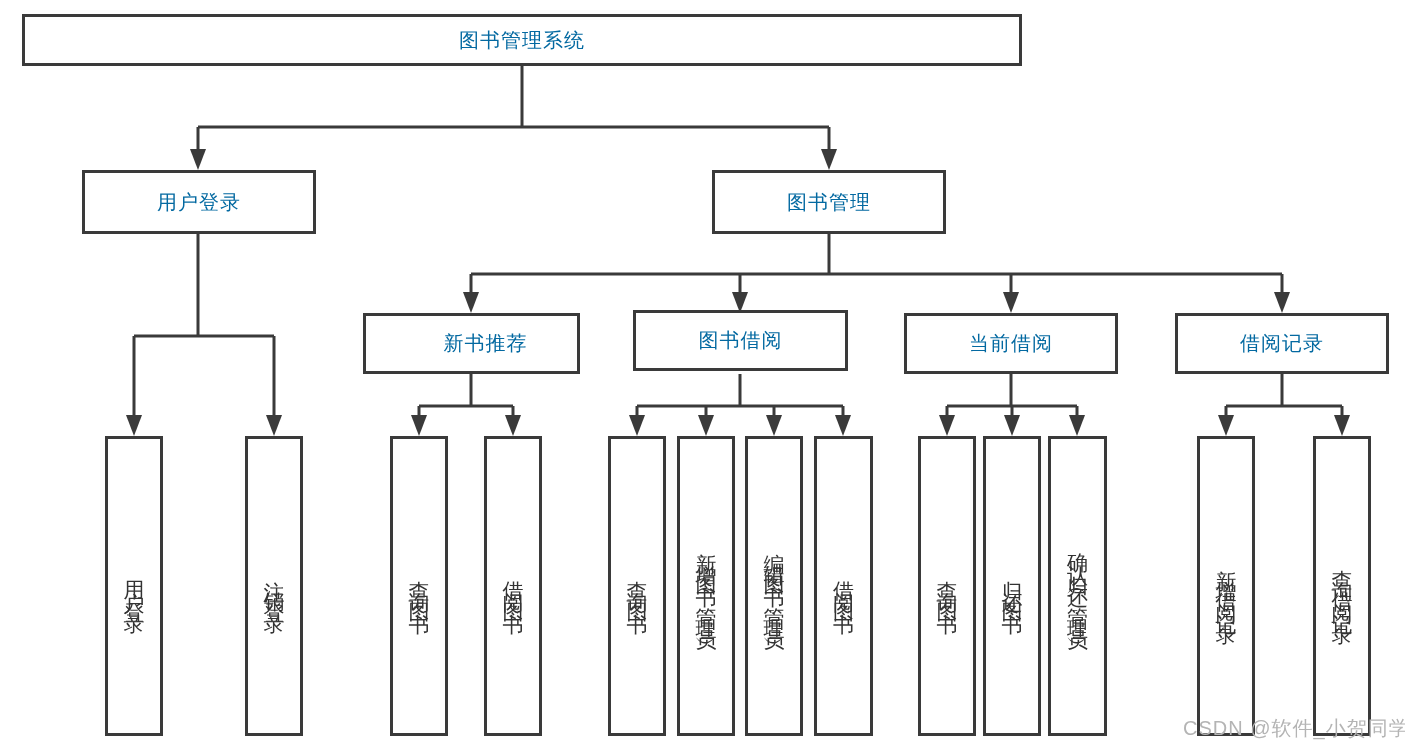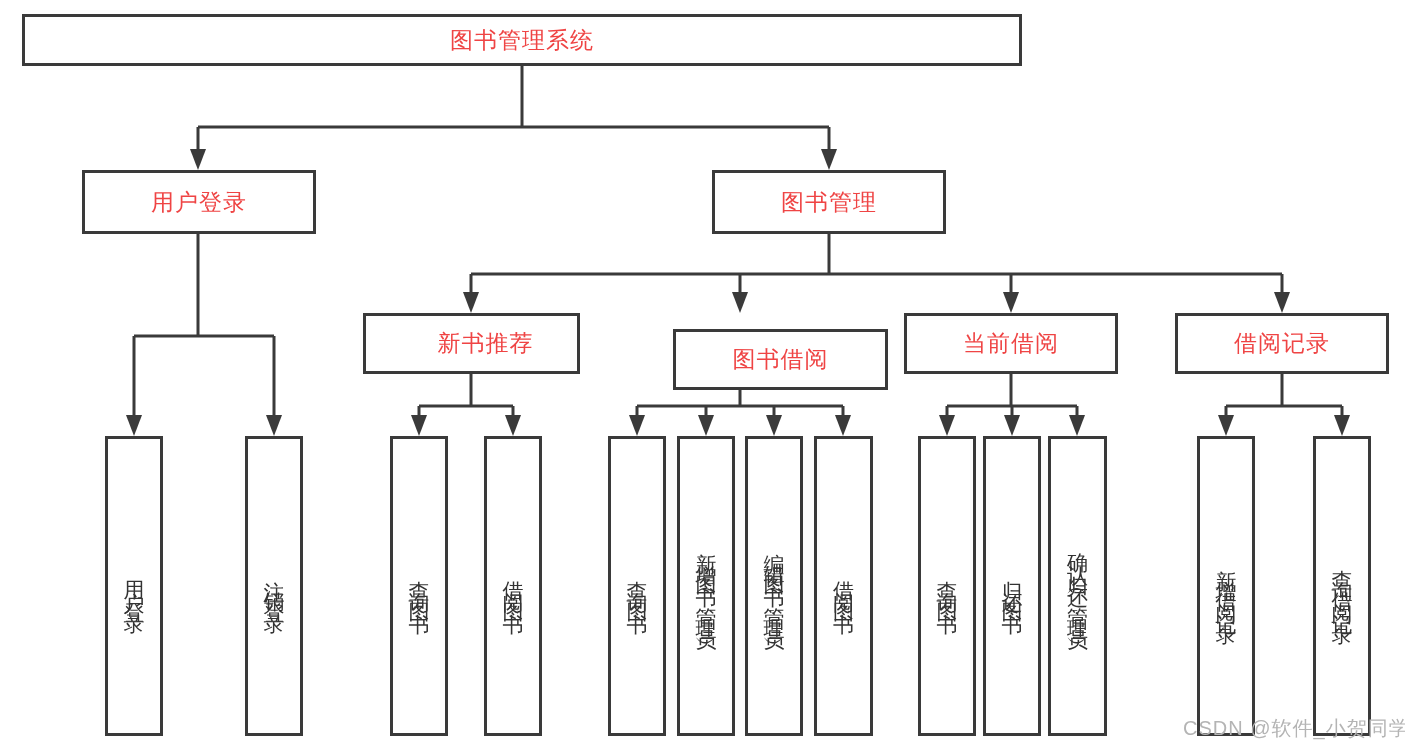--- a/index.html
+++ b/index.html
@@ -16,21 +16,21 @@
   .node{
     position:absolute;
     background:#ffffff;
     border:3px solid #3a3a3a;
     box-sizing:border-box;
   }
   .h-node{
     display:flex;align-items:center;justify-content:center;
   }
   .h-node .lbl{
-    font-size:23px;color:#ef4444;letter-spacing:1px;white-space:nowrap;
+    font-size:20px;color:#0369a1;letter-spacing:1px;white-space:nowrap;
   }
   .v-node .lbl{
     position:absolute;left:50%;top:50%;
     transform:translate(-50%,-50%);
     writing-mode:vertical-rl;text-orientation:mixed;
     font-size:21px;color:#333333;letter-spacing:11px;
     white-space:nowrap;
   }
   #watermark{
     position:absolute;left:1183px;top:715px;
@@ -93,21 +93,21 @@
   <div class="node h-node" style="left:82px;top:170px;width:234px;height:64px;">
     <span class="lbl">用户登录</span>
   </div>
   <div class="node h-node" style="left:712px;top:170px;width:234px;height:64px;text-align:right;">
     <span class="lbl">图书管理</span>
   </div>
 
   <div class="node h-node" style="left:363px;top:313px;width:217px;height:61px;padding-left:28px;">
     <span class="lbl">新书推荐</span>
   </div>
-  <div class="node h-node" style="left:633px;top:329px;width:215px;height:61px;margin-left:40px;">
+  <div class="node h-node" style="left:633px;top:310px;width:215px;height:61px;">
     <span class="lbl">图书借阅</span>
   </div>
   <div class="node h-node" style="left:1175px;top:313px;width:214px;height:61px;">
     <span class="lbl">借阅记录</span>
   </div>
   <div class="node h-node" style="left:904px;top:313px;width:214px;height:61px;">
     <span class="lbl">当前借阅</span>
   </div>
 
   <div class="node v-node" style="left:105px;top:436px;width:58px;height:300px;">

